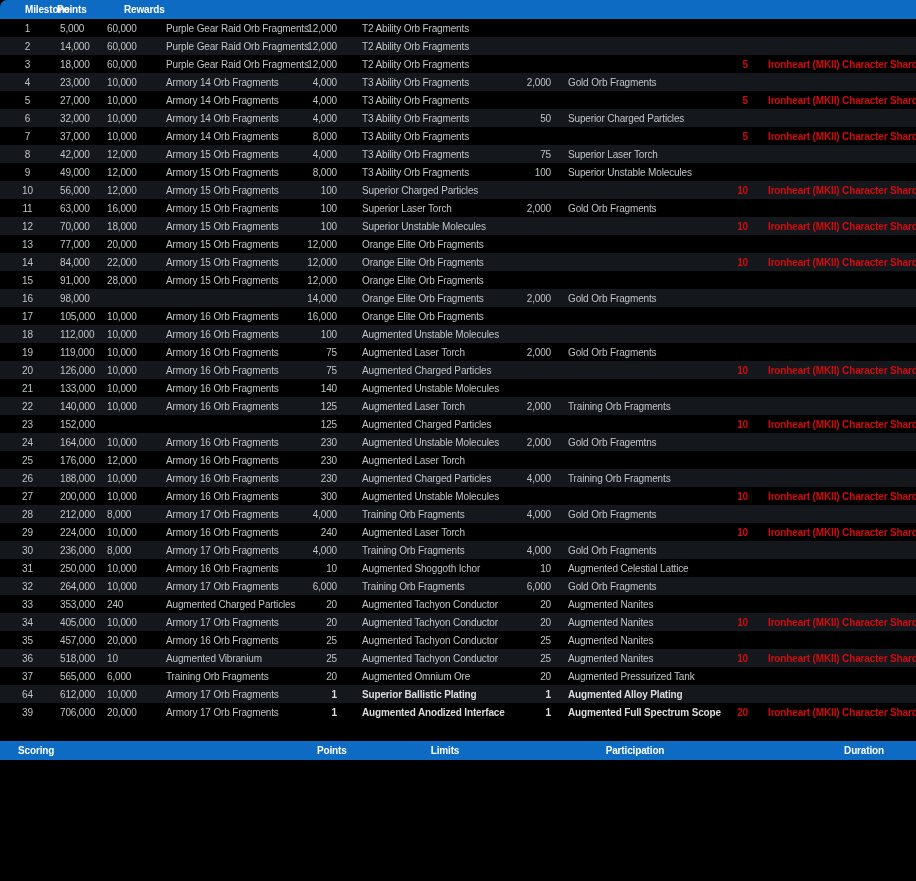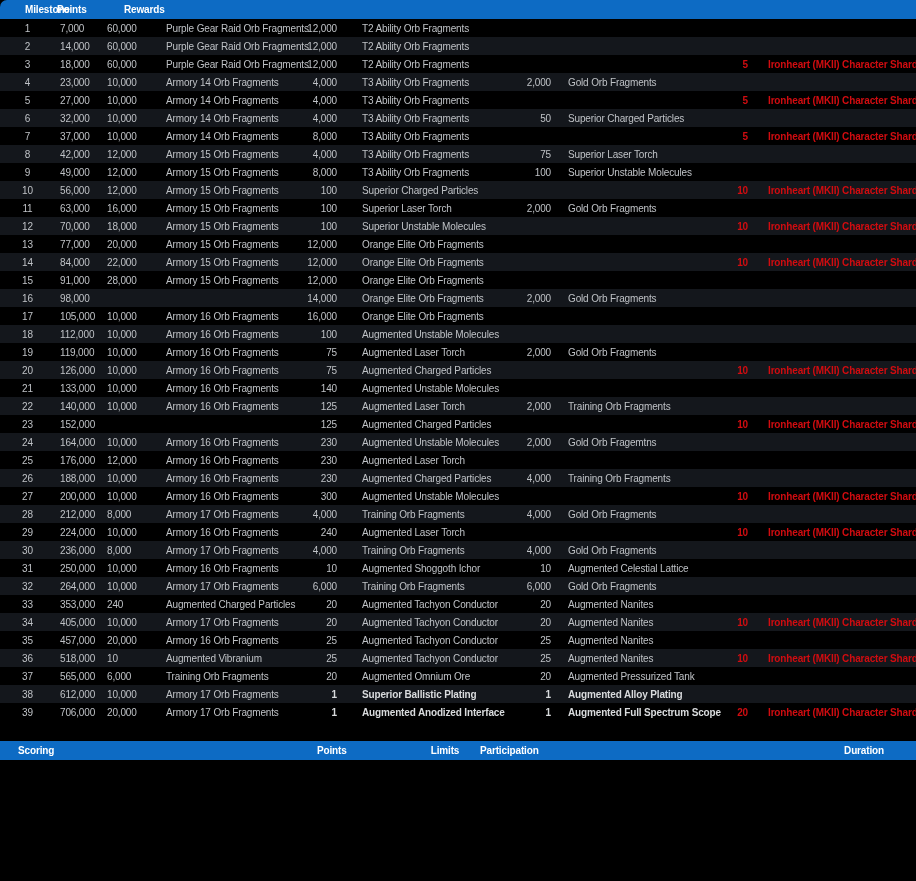--- a/index.html
+++ b/index.html
@@ -26,21 +26,21 @@
   .h-r{padding-left:17px;}
   
   .red{color:#d10c10;font-weight:bold;}
   .orange{color:#e8920c;}
   .bold{color:#d9dbdd;font-weight:bold;}
   
   .tbl-gap{height:20px;background:#000;}
   .s-h1{padding-left:18px;margin-left:41px;}
   .s-c2{padding-left:17px;}
   .s-c3{text-align:center;}
-  .s-c4{}
+  .s-c4{text-align:center;}
   .s-c5{text-align:right;padding-right:32px;}
 </style>
 </head>
 <body>
 
 <table>
   <colgroup>
     <col style="width:55px">
       <col style="width:52px">
       <col style="width:48px">
@@ -55,21 +55,21 @@
   <thead>
     <tr>
       <th class="h-m">Milestone</th>
       <th class="h-p">Points</th>
       <th class="h-r" colspan="8">Rewards</th>
     </tr>
   </thead>
   <tbody>
       <tr class="odd">
         <td class="c-m">1</td>
-        <td class="c-p">7,000</td>
+        <td class="c-p">5,000</td>
         <td class="c-q1">60,000</td>
         <td class="c-n1">Purple Gear Raid Orb Fragments</td>
         <td class="c-q2">12,000</td>
         <td class="c-n2">T2 Ability Orb Fragments</td>
         <td class="c-q3"></td>
         <td class="c-n3"></td>
         <td class="c-q4"></td>
         <td class="c-n4"></td>
       </tr>
       <tr class="even">
@@ -498,21 +498,21 @@
         <td class="c-q1">6,000</td>
         <td class="c-n1">Training Orb Fragments</td>
         <td class="c-q2">20</td>
         <td class="c-n2">Augmented Omnium Ore</td>
         <td class="c-q3">20</td>
         <td class="c-n3">Augmented Pressurized Tank</td>
         <td class="c-q4"></td>
         <td class="c-n4"></td>
       </tr>
       <tr class="even">
-        <td class="c-m">38</td>
+        <td class="c-m">64</td>
         <td class="c-p">612,000</td>
         <td class="c-q1">10,000</td>
         <td class="c-n1">Armory 17 Orb Fragments</td>
         <td class="c-q2 bold">1</td>
         <td class="c-n2 bold">Superior Ballistic Plating</td>
         <td class="c-q3 bold">1</td>
         <td class="c-n3 bold">Augmented Alloy Plating</td>
         <td class="c-q4"></td>
         <td class="c-n4"></td>
       </tr>

